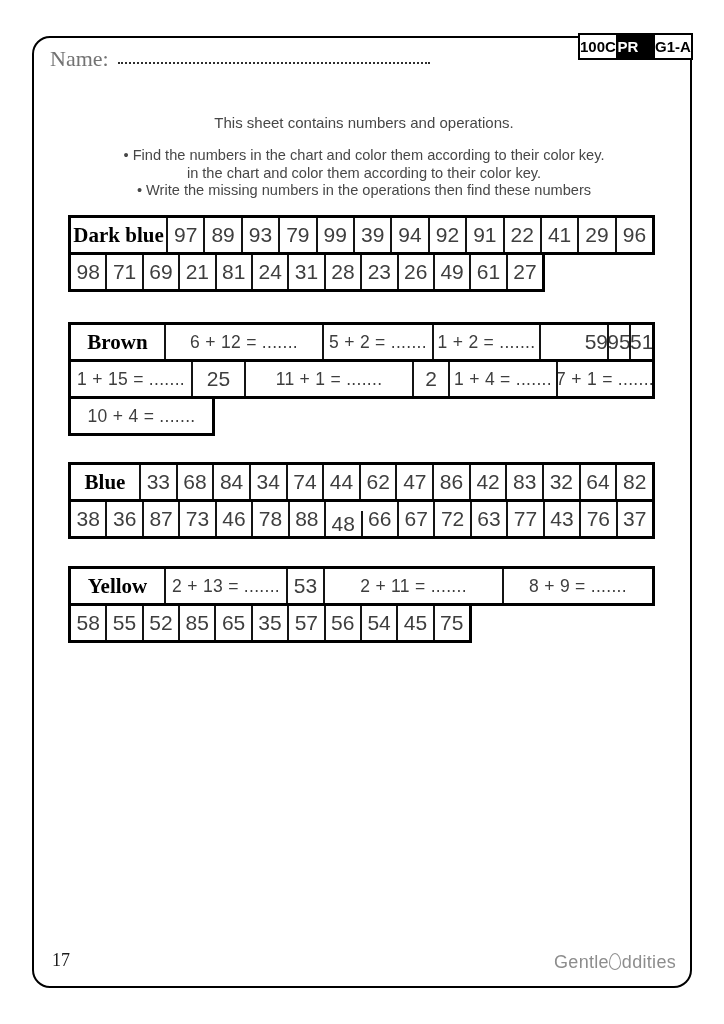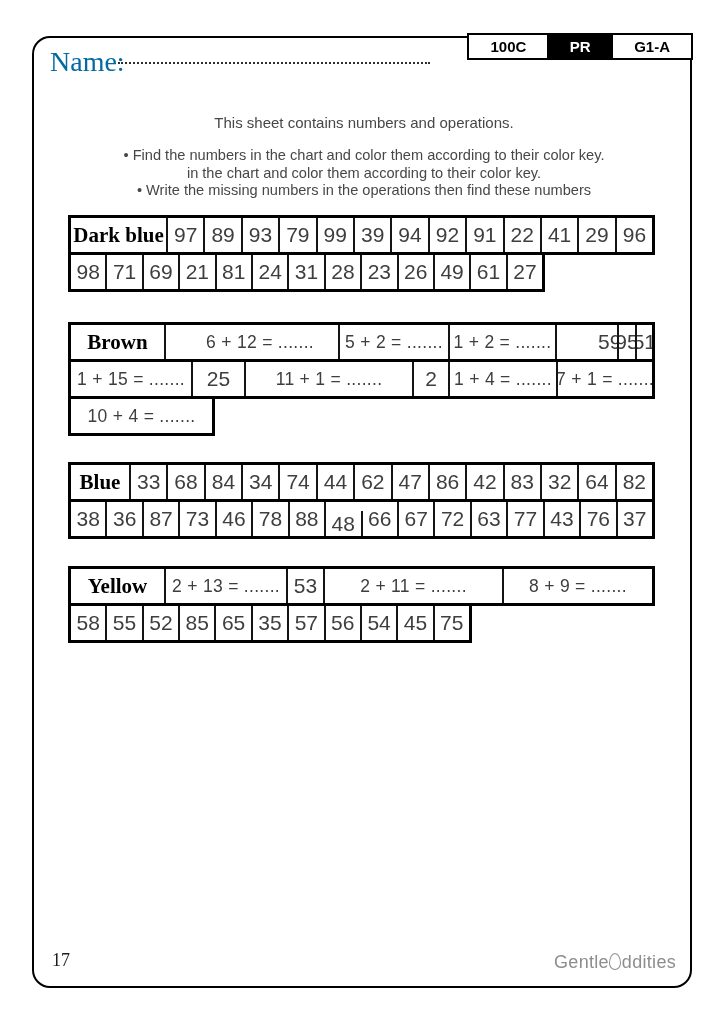--- a/index.html
+++ b/index.html
@@ -9,27 +9,27 @@
     font-family:"Liberation Sans", sans-serif;
   }
   .page-border {
     position:absolute; left:32px; top:36px; width:660px; height:952px;
     border:2.5px solid #000; border-radius:18px;
   }
   
   .badges { position:absolute; top:33px; right:31px; display:flex; }
   .badge {
     border:2.5px solid #000; margin-left:-2.5px; background:#fff; color:#000;
-    font-weight:bold; font-size:15px; padding:4px 21px; line-height:1;
+    font-weight:bold; font-size:15px; padding:4px 0; line-height:1;
     min-width:40px; text-align:left;
   }
   .badge.dark { background:#000; color:#fff; }
   
   .name-row { position:absolute; left:50px; top:46px; }
-  .name-label { font-family:"Liberation Serif", serif; font-size:28px; color:#0369a1;margin-top:40px; }
+  .name-label { font-family:"Liberation Serif", serif; font-size:22px; color:#737373;margin-top:40px; }
   .name-line { position:absolute; left:68px; top:16px; width:312px; border-bottom:2.5px dotted #2e2e2e; }
   
   .instructions { position:absolute; left:40px; right:36px; top:114px; text-align:center; color:#474747; }
   .instructions .intro { font-size:15px; margin-bottom:16px; }
   .instructions .b { font-size:14.6px; line-height:17.5px; }
   
   .wtable { position:absolute; left:68px; }
   .t-darkblue { top:215px; }
   .t-brown    { top:322px; }
   .t-blue     { top:462px; }
@@ -109,42 +109,42 @@
           <div class="tcell num" style="flex: 1 1 0%;">23</div>
           <div class="tcell num" style="flex: 1 1 0%;">26</div>
           <div class="tcell num" style="flex: 1 1 0%;">49</div>
           <div class="tcell num" style="flex: 1 1 0%;">61</div>
           <div class="tcell num" style="flex: 1 1 0%;">27</div>
         </div>
       </div>
       <div class="wtable t-brown">
         <div class="trow" style="width: 587px;">
           <div class="tcell label" style="width: 95px;">Brown</div>
-          <div class="tcell op" style="width: 158px; margin-left: 16px;">6 + 12 = .......</div>
+          <div class="tcell op" style="width: 158px;">6 + 12 = .......</div>
           <div class="tcell op" style="width: 110px;">5 + 2 = .......</div>
           <div class="tcell op" style="width: 107px;">1 + 2 = .......</div>
           <div class="tcell num" style="flex: 1 1 0%; padding-left: 45px;">59</div>
           <div class="tcell num" style="flex: 1 1 0%;">95</div>
           <div class="tcell num" style="flex: 1 1 0%;">51</div>
         </div>
         <div class="trow" style="width: 587px;">
           <div class="tcell op" style="width: 122px;">1 + 15 = .......</div>
           <div class="tcell num" style="width: 53px;">25</div>
           <div class="tcell op" style="width: 168px;">11 + 1 = .......</div>
           <div class="tcell num" style="width: 36px;">2</div>
           <div class="tcell op" style="width: 108px;">1 + 4 = .......</div>
           <div class="tcell op" style="flex: 1 1 0%;">7 + 1 = .......</div>
         </div>
         <div class="trow" style="width: 147px;">
           <div class="tcell op" style="flex: 1 1 0%;">10 + 4 = .......</div>
         </div>
       </div>
       <div class="wtable t-blue">
         <div class="trow" style="width: 587px;">
-          <div class="tcell label" style="width: 60px;">Blue</div>
+          <div class="tcell label" style="width: 70px;">Blue</div>
           <div class="tcell num" style="flex: 1 1 0%;">33</div>
           <div class="tcell num" style="flex: 1 1 0%;">68</div>
           <div class="tcell num" style="flex: 1 1 0%;">84</div>
           <div class="tcell num" style="flex: 1 1 0%;">34</div>
           <div class="tcell num" style="flex: 1 1 0%;">74</div>
           <div class="tcell num" style="flex: 1 1 0%;">44</div>
           <div class="tcell num" style="flex: 1 1 0%;">62</div>
           <div class="tcell num" style="flex: 1 1 0%;">47</div>
           <div class="tcell num" style="flex: 1 1 0%;">86</div>
           <div class="tcell num" style="flex: 1 1 0%;">42</div>

